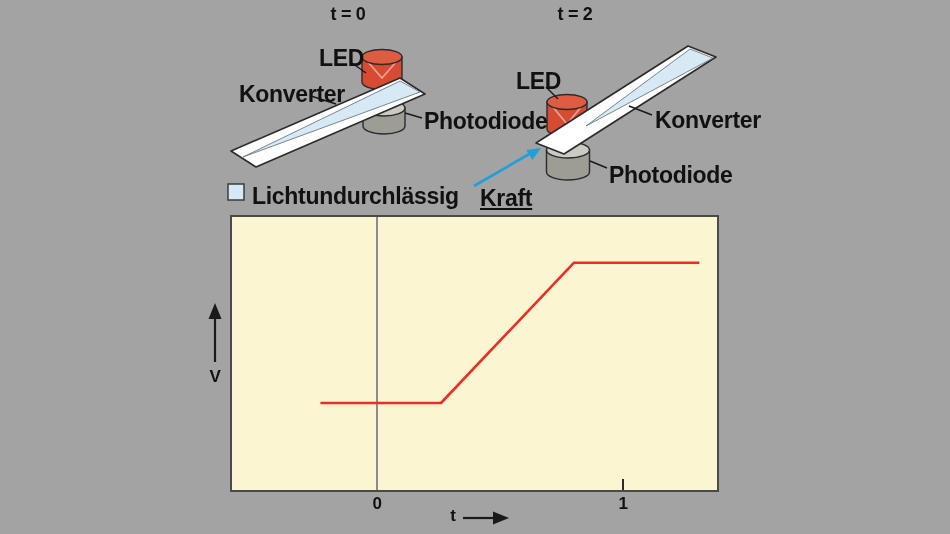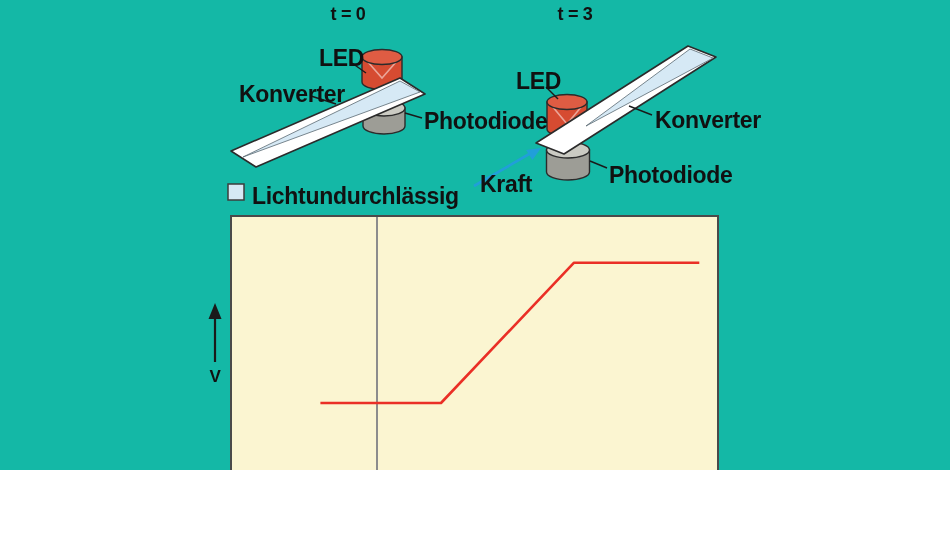--- a/index.html
+++ b/index.html
@@ -1,17 +1,17 @@
 <!DOCTYPE html>
 <html><head>
 <meta charset="utf-8">
 <style>
   html,body{margin:0;padding:0;background:#fff;}
   #stage{
-    position:relative;width:950px;height:470px;background:#14b8a6;overflow:hidden;
+    position:relative;width:950px;height:534px;background:#a3a3a3;overflow:hidden;
     font-family:"Liberation Sans",sans-serif;
   }
   #fig-svg{position:absolute;left:0;top:0;}
   .lbl{
     position:absolute;color:#111;font-weight:700;font-size:23px;line-height:1.1;
     letter-spacing:-0.3px;white-space:nowrap;
   }
   .title{font-size:18px;transform:translateX(-50%);}
   .centered{transform:translateX(-50%);}
   .axis-lbl{font-size:17px;}
@@ -70,30 +70,30 @@
       <line x1="546" y1="87" x2="558" y2="99" stroke="#1a1a1a" stroke-width="1.4"></line>
       <line x1="629" y1="106" x2="652" y2="115" stroke="#1a1a1a" stroke-width="1.4"></line>
       <line x1="590" y1="161" x2="607" y2="168" stroke="#1a1a1a" stroke-width="1.4"></line>
 
       <line x1="474" y1="186" x2="531" y2="153" stroke-width="2.6" stroke="#219fd9"></line>
       <polygon points="541,148 532.4,160 526.2,150" fill="#219fd9"></polygon>
     </g>
   </svg>
 
   <div class="lbl title" style="left:348px;top:5px;">t = 0</div>
-  <div class="lbl title" style="left:575px;top:5px;">t = 3</div>
+  <div class="lbl title" style="left:575px;top:5px;">t = 2</div>
 
   <div class="lbl" style="left:319px;top:46px;">LED</div>
   <div class="lbl" style="left:239px;top:82px;">Konverter</div>
   <div class="lbl" style="left:424px;top:109px;">Photodiode</div>
 
   <div class="lbl" style="left:516px;top:69px;">LED</div>
   <div class="lbl" style="left:655px;top:108px;">Konverter</div>
   <div class="lbl" style="left:609px;top:163px;">Photodiode</div>
-  <div class="lbl" style="left:480px;top:172px;">Kraft</div>
+  <div class="lbl" style="left:480px;top:186px;text-decoration:underline;">Kraft</div>
 
   <div class="lbl" style="left:252px;top:184px;">Lichtundurchlässig</div>
 
   <div class="lbl axis-lbl centered" style="left:215px;top:368px;">V</div>
   <div class="lbl axis-lbl centered" style="left:453px;top:507px;">t</div>
   <div class="lbl axis-lbl centered" style="left:377px;top:495px;">0</div>
   <div class="lbl axis-lbl centered" style="left:623px;top:495px;">1</div>
 
 </div>
 

